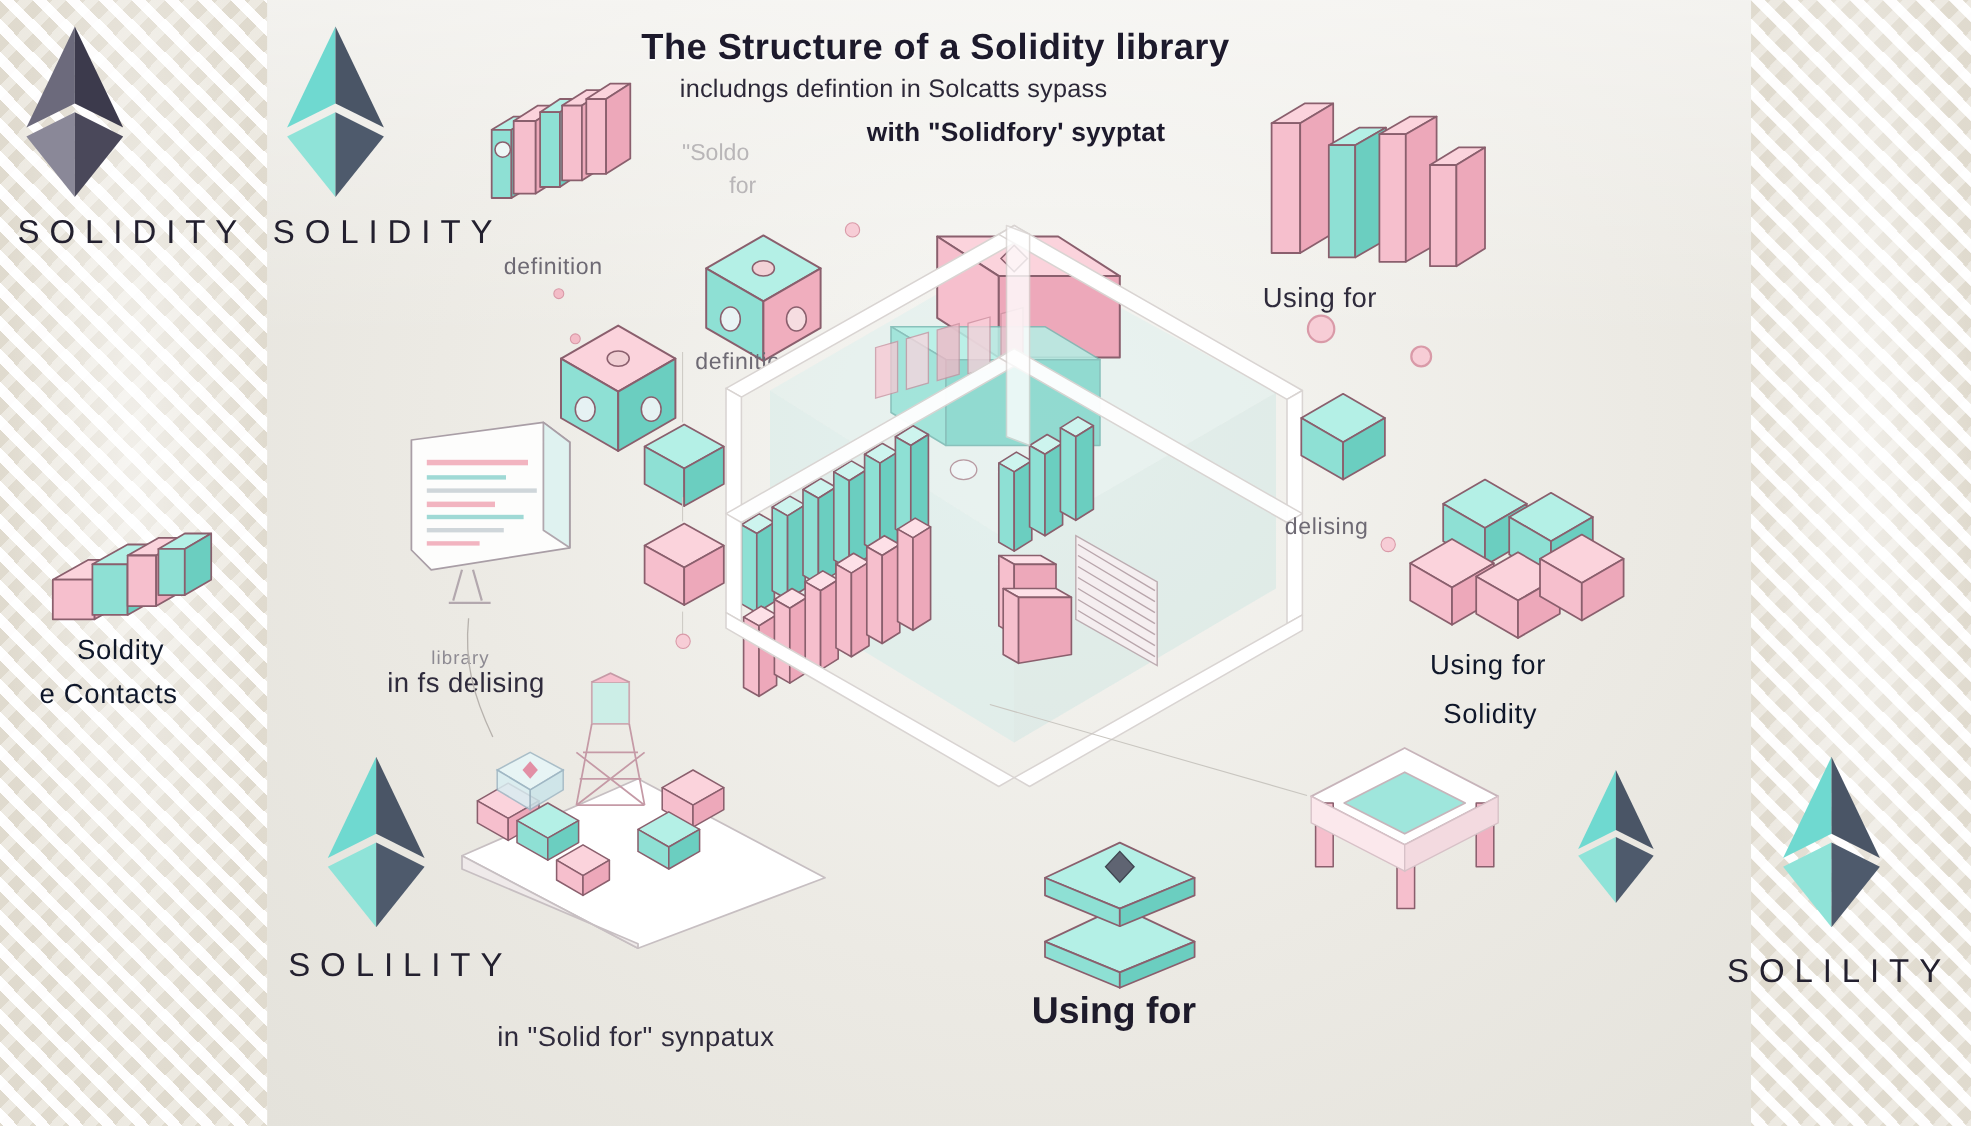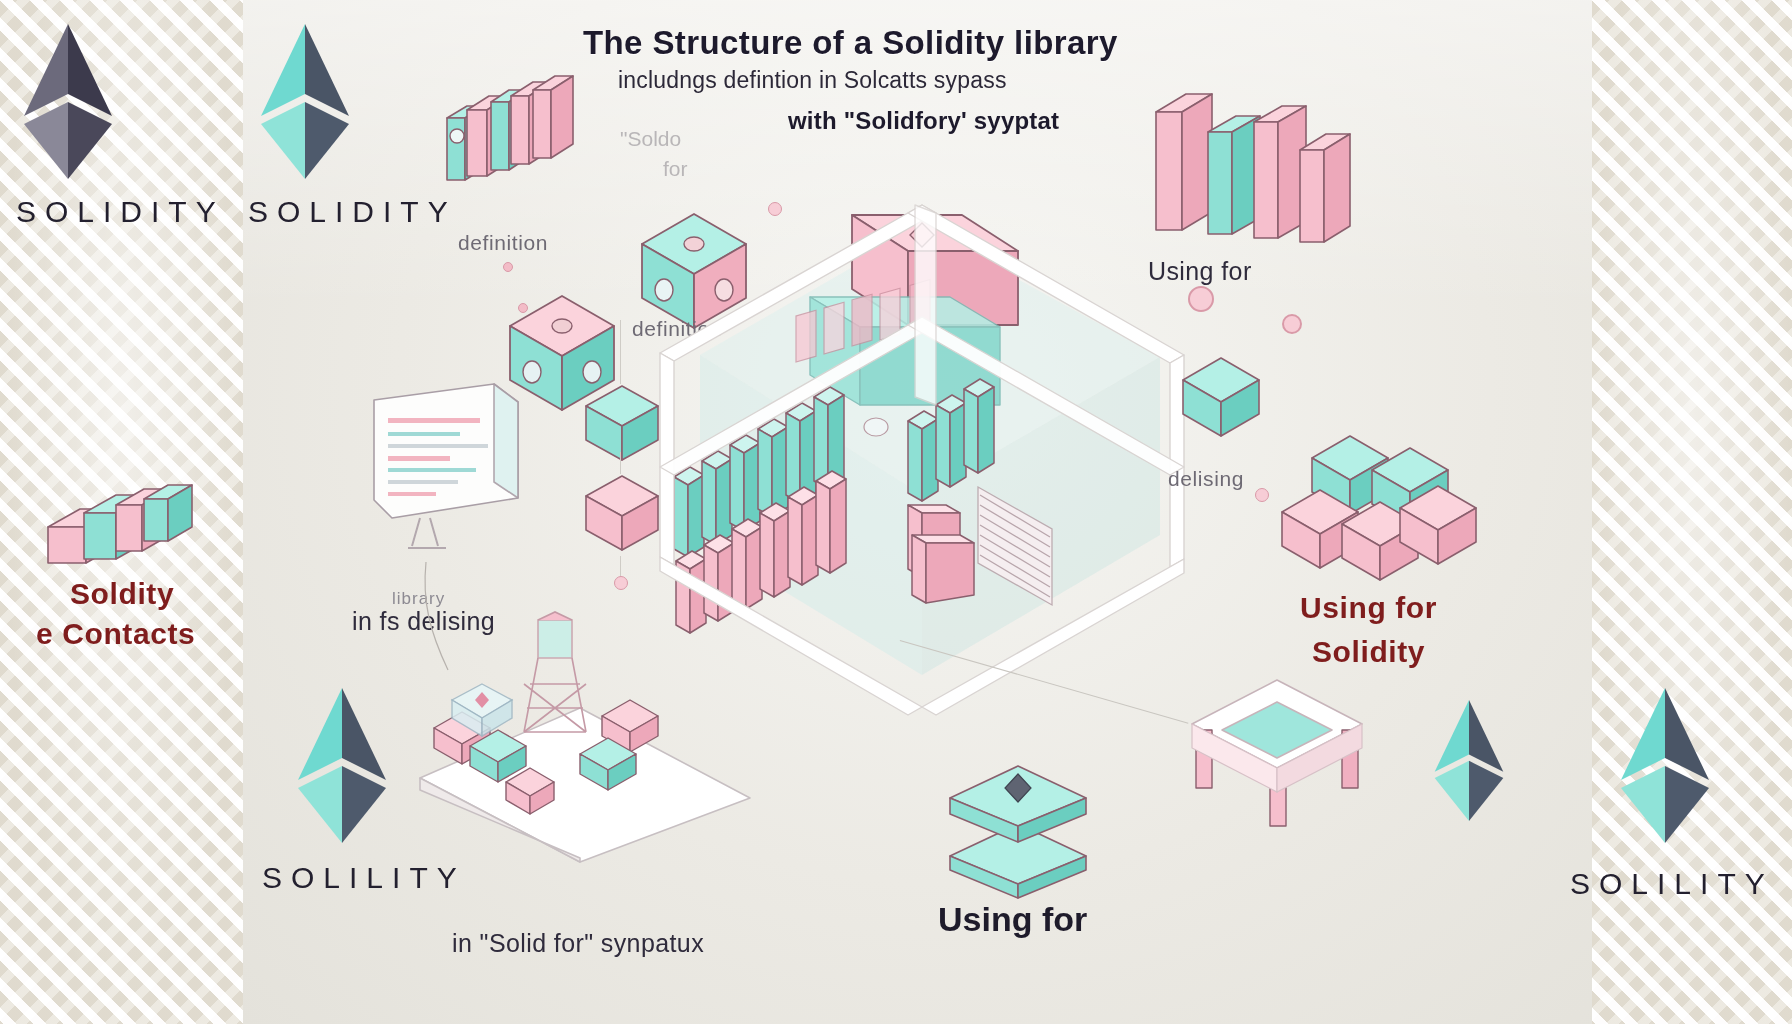--- a/index.html
+++ b/index.html
@@ -41,21 +41,21 @@
 
   
   .txt{position:absolute;color:#2a2638;white-space:nowrap;line-height:1.05;}
   .title{
     font-size:33px;font-weight:700;letter-spacing:.4px;color:#1d1a2c;
     text-shadow:0 1px 0 rgba(255,255,255,.85);
   }
   .subtitle{font-size:23px;font-weight:400;color:#2c2838;letter-spacing:.2px;}
   .subtitle2{font-size:24px;font-weight:600;color:#1d1a2c;letter-spacing:.2px;}
   .ghost{color:#b9b6b8;font-size:21px;font-weight:400;}
-  .cap-lg{font-size:30px;font-weight:700;color:#7f1d1d;letter-spacing:.6px;}
+  .cap-lg{font-size:25px;font-weight:400;color:#0f172a;letter-spacing:.6px;}
   .cap-md{font-size:25px;font-weight:400;color:#2f2b3c;letter-spacing:.4px;}
   .cap-sm{font-size:21px;font-weight:400;color:#6e6a74;letter-spacing:.6px;}
   .cap-xs{font-size:17px;font-weight:400;color:#8d8a92;letter-spacing:1px;}
   .logo-word{
     font-size:30px;letter-spacing:8px;font-weight:400;color:#23202f;
   }
 
   
   .eth{position:absolute;}
   .eth svg{display:block;overflow:visible;}

